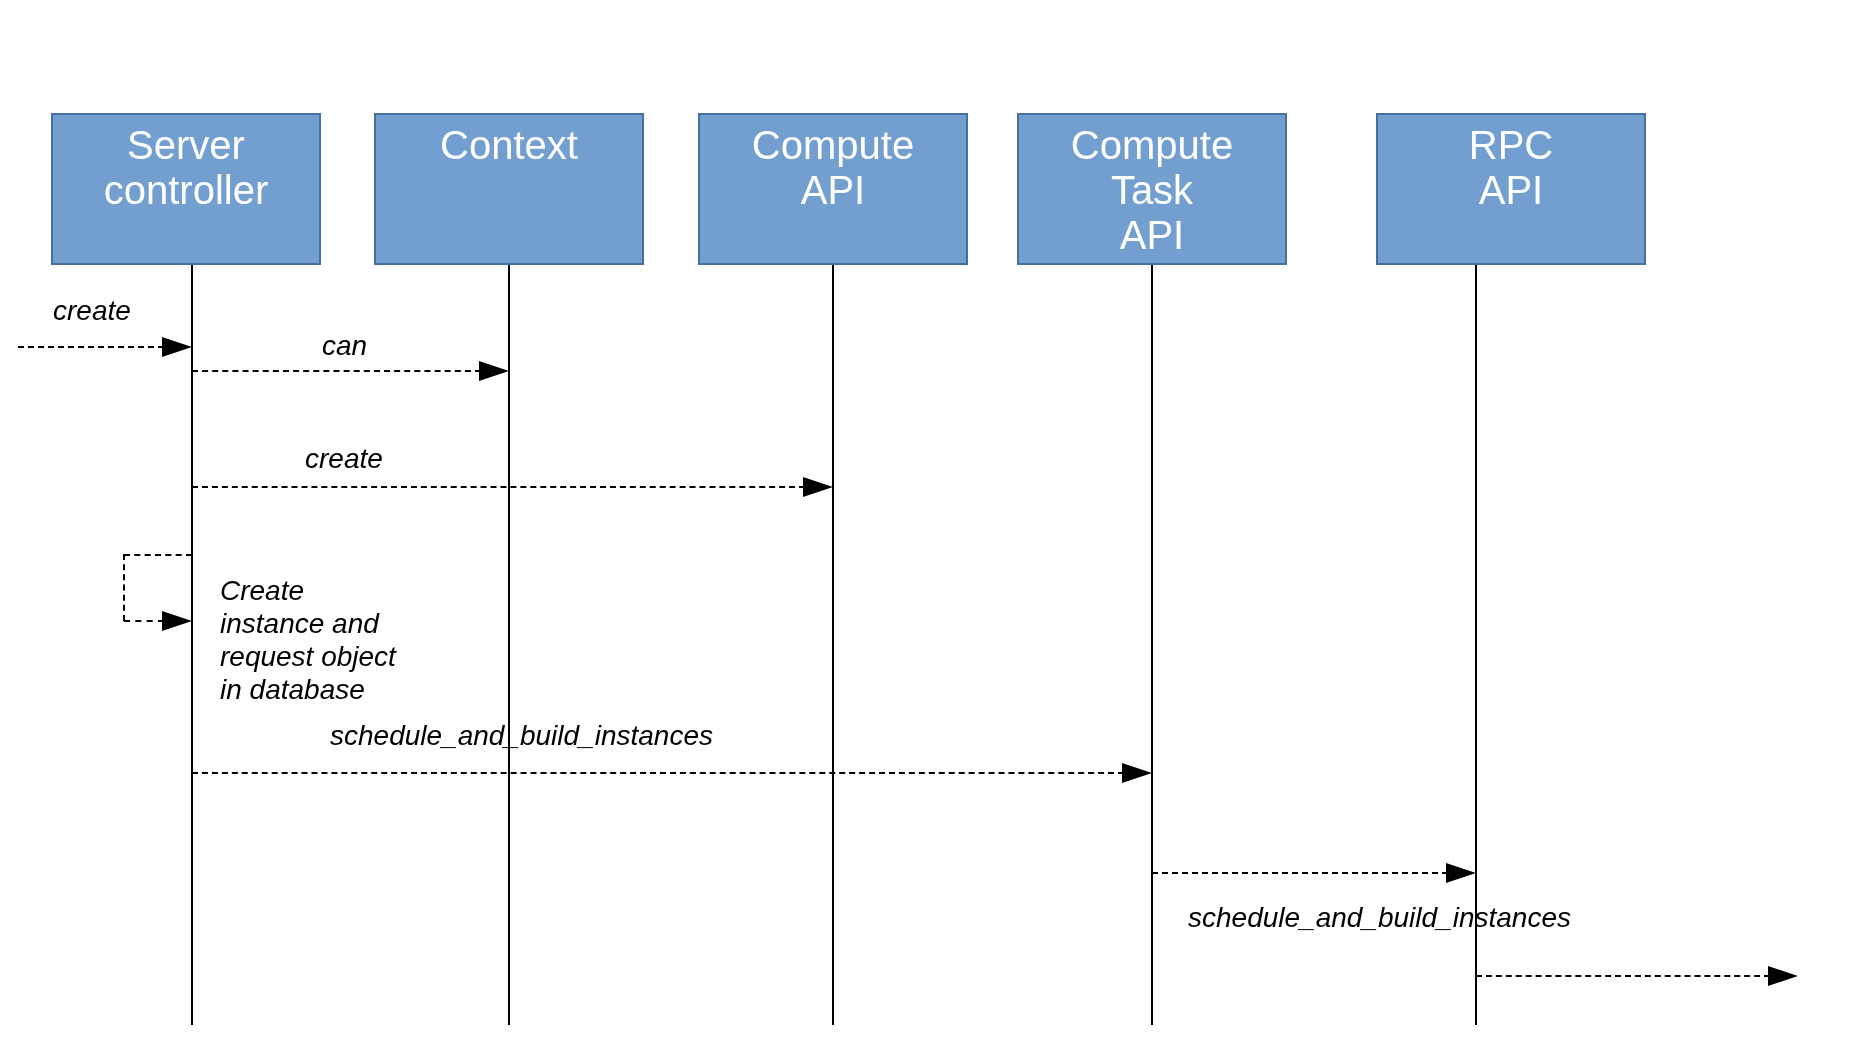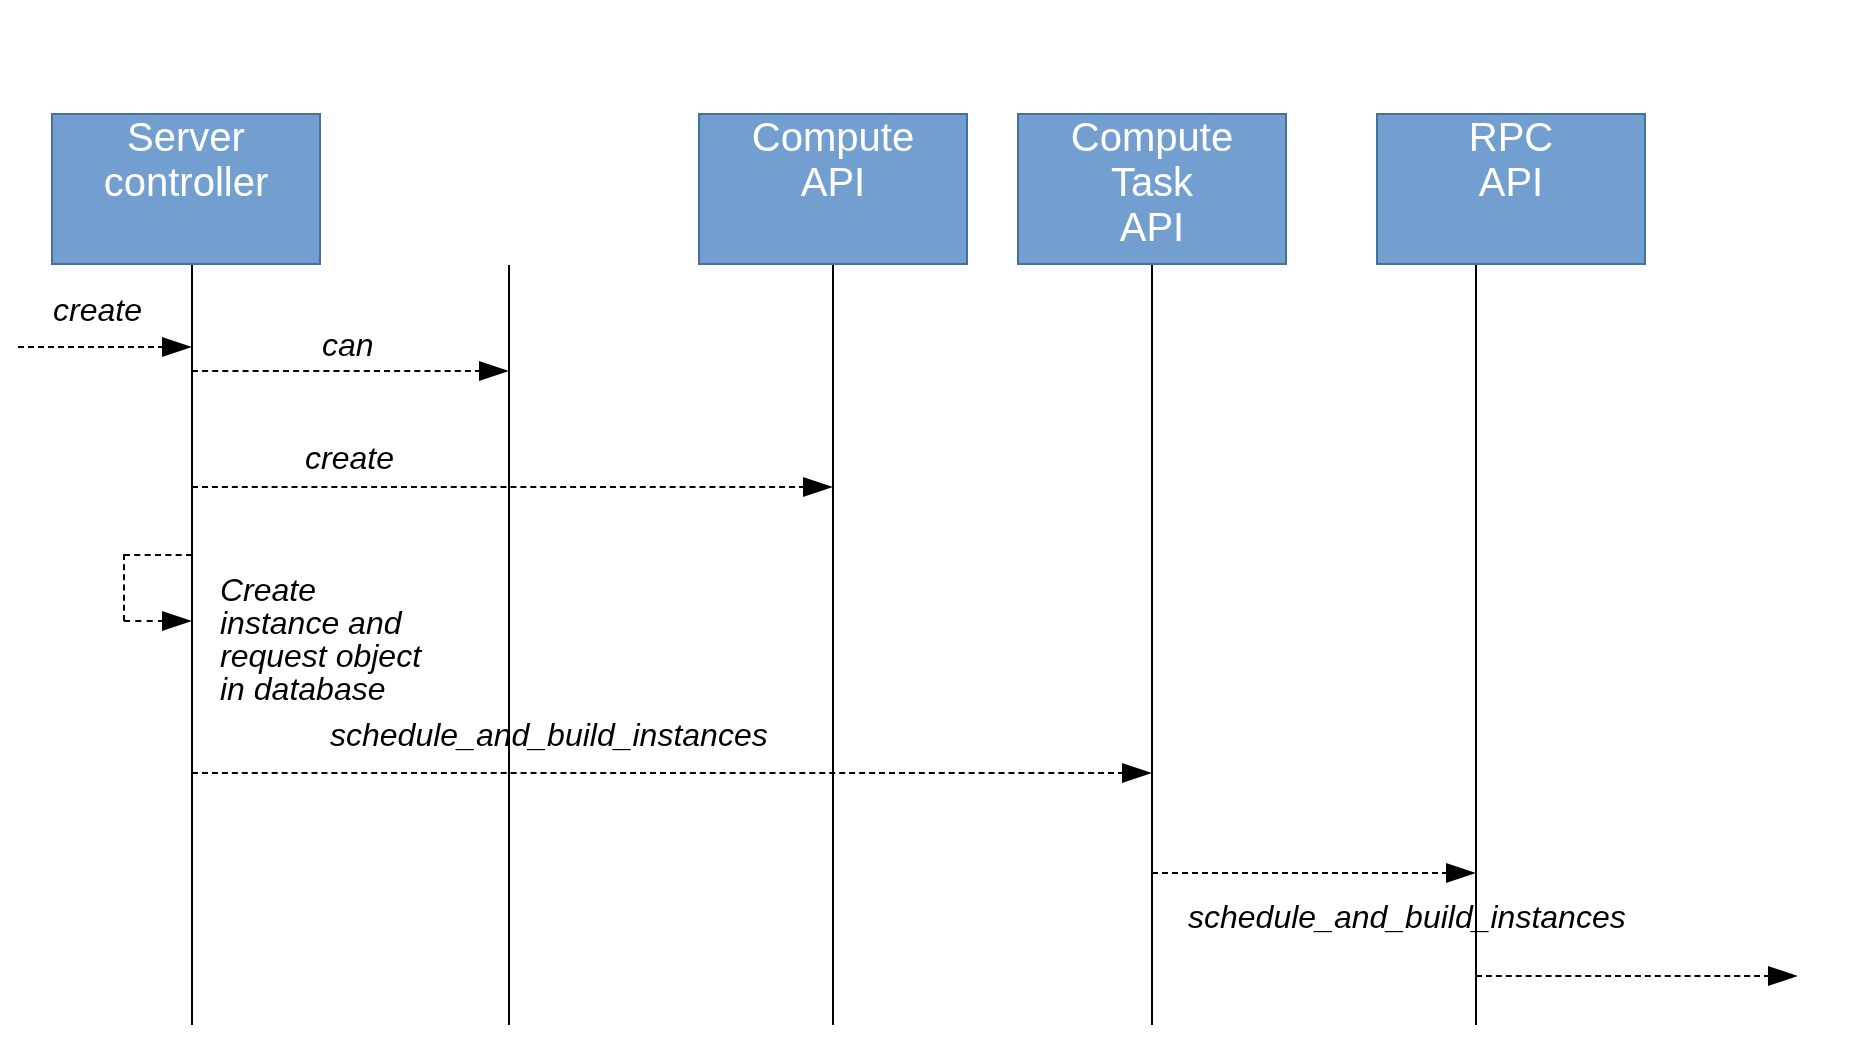--- a/index.html
+++ b/index.html
@@ -15,20 +15,21 @@
     position: absolute;
     top: 113px;
     width: 270px;
     height: 152px;
     box-sizing: border-box;
     background: #729FCF;
     border: 2px solid #46719C;
   }
   .actor-label {
     display: block;
+    padding-top: 8px;
     text-align: center;
     color: #ffffff;
     font-size: 40px;
     line-height: 45px;
     white-space: pre-line;
   }
   .lifeline {
     position: absolute;
     top: 265px;
     width: 2px;
@@ -49,34 +50,37 @@
     position: absolute;
     width: 0;
     height: 0;
     border-top: 10px solid transparent;
     border-bottom: 10px solid transparent;
     border-left: 30px solid #000000;
   }
   .msg-label {
     position: absolute;
     color: #000000;
-    font-size: 32px;
+    font-size: 28px;
     font-style: italic;
     line-height: 33px;
     white-space: pre-line;
   }
 </style>
 </head>
 <body>
 
 <div class="canvas">
 
   <div class="actor" style="left:51px">
     <span class="actor-label">Server
 controller</span>
+  </div>
+  <div class="actor" style="left:374px">
+    <span class="actor-label">Context</span>
   </div>
   <div class="actor" style="left:698px">
     <span class="actor-label">Compute
 API</span>
   </div>
   <div class="actor" style="left:1017px">
     <span class="actor-label">Compute
 Task
 API</span>
   </div>

